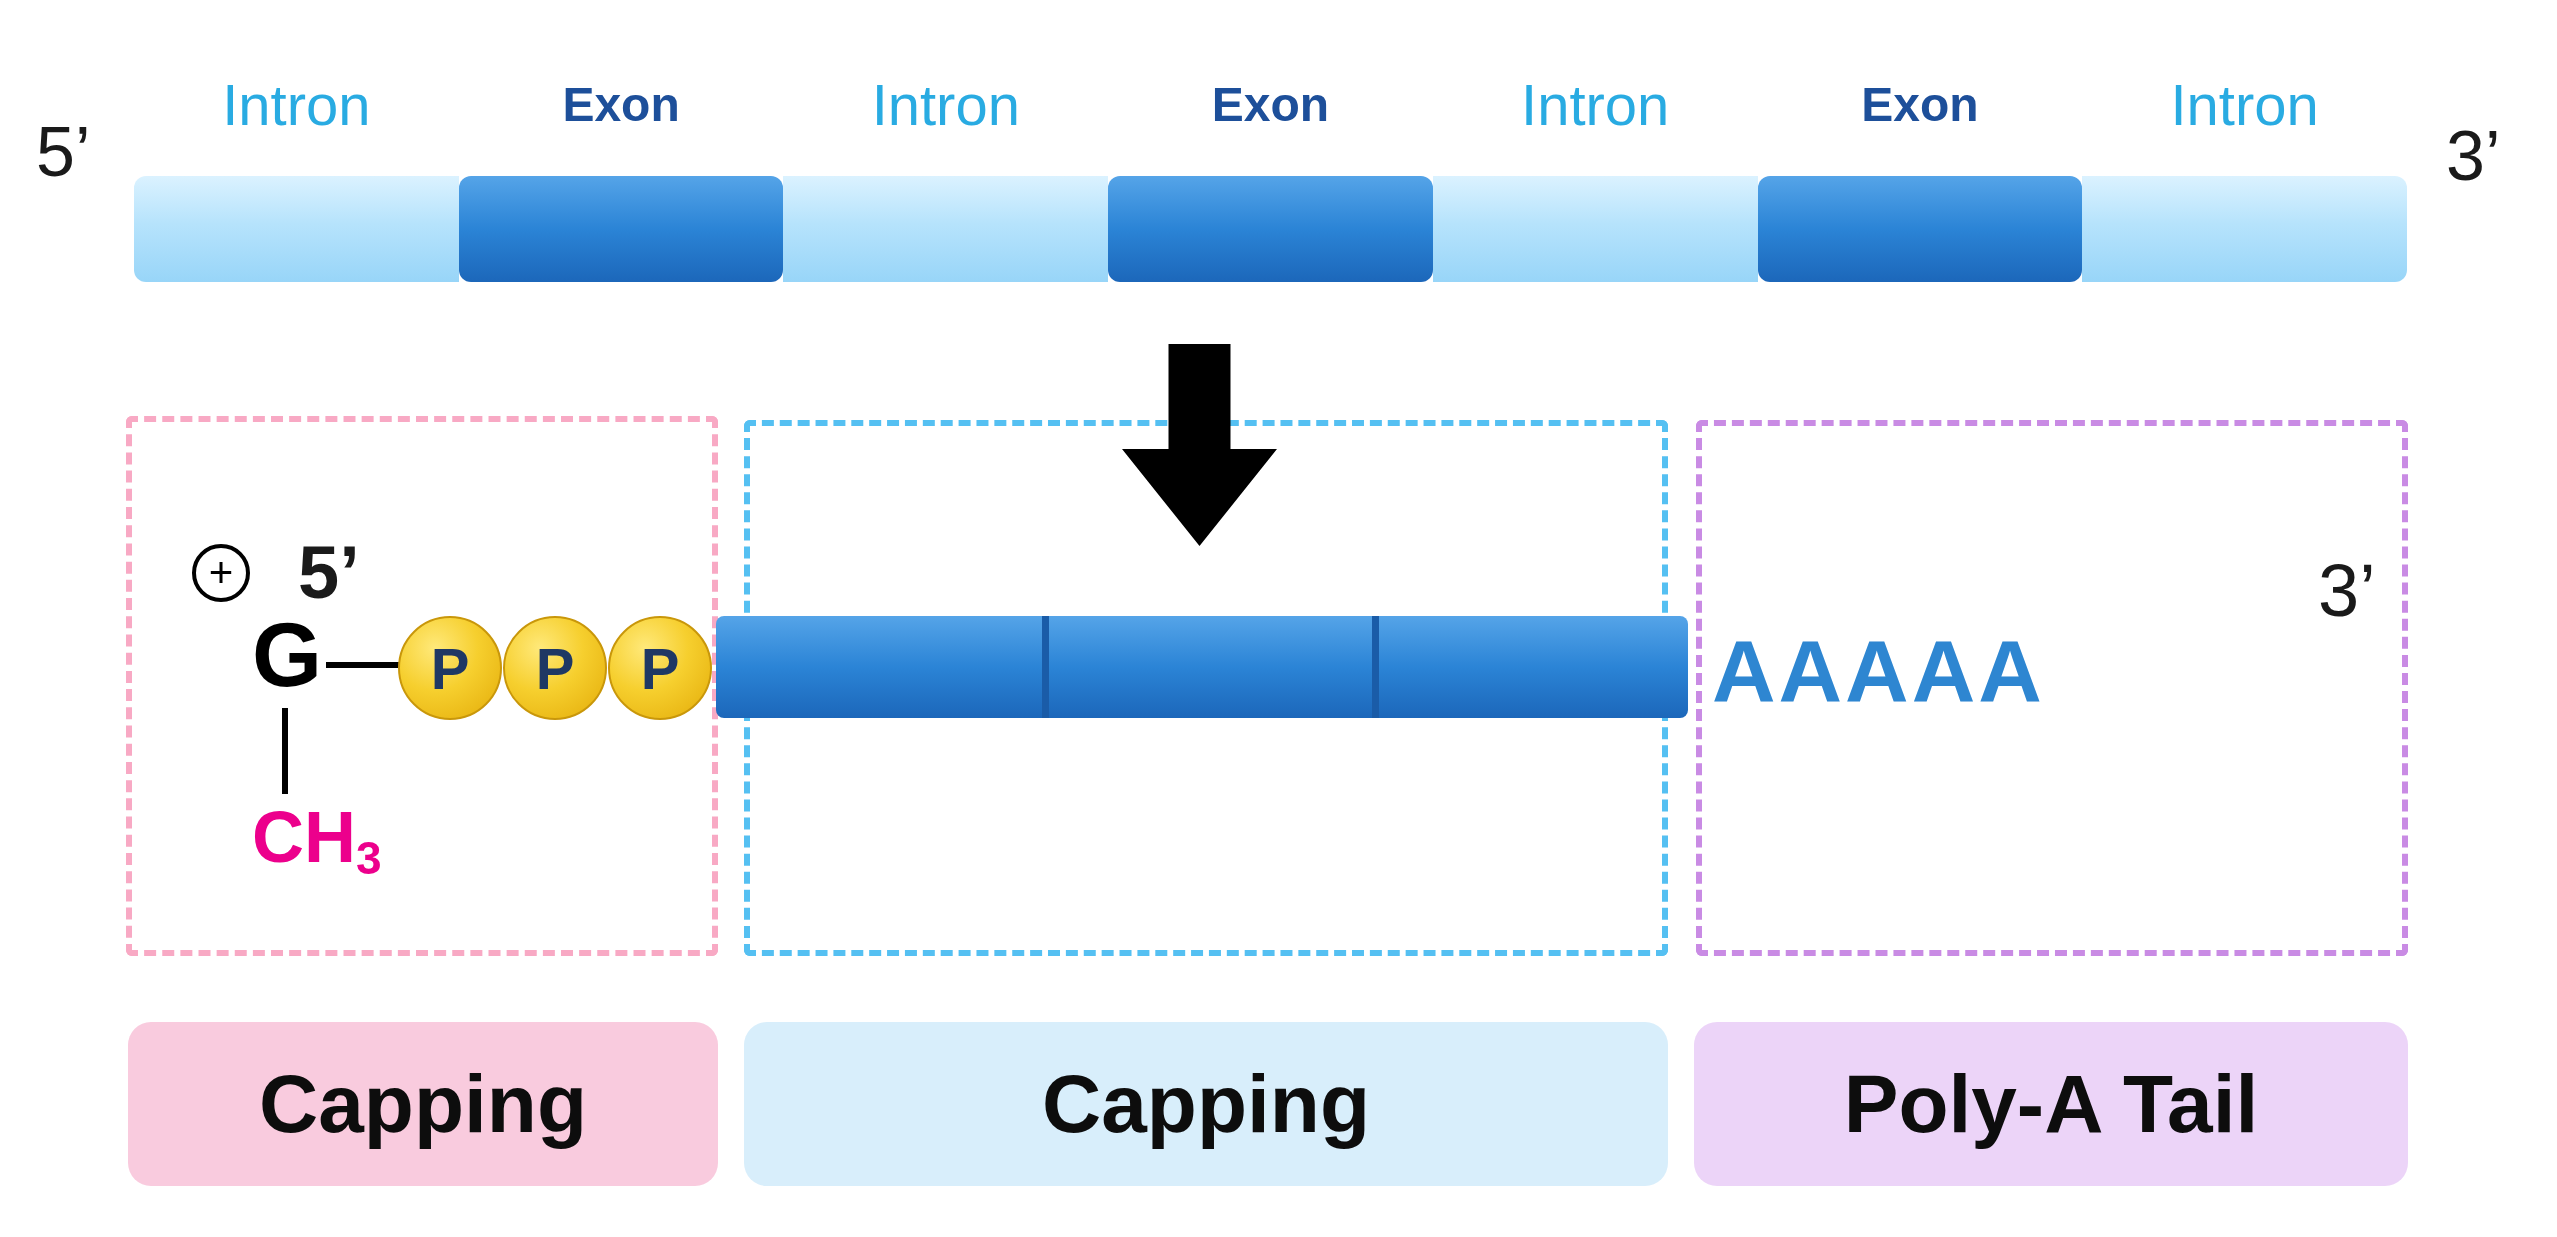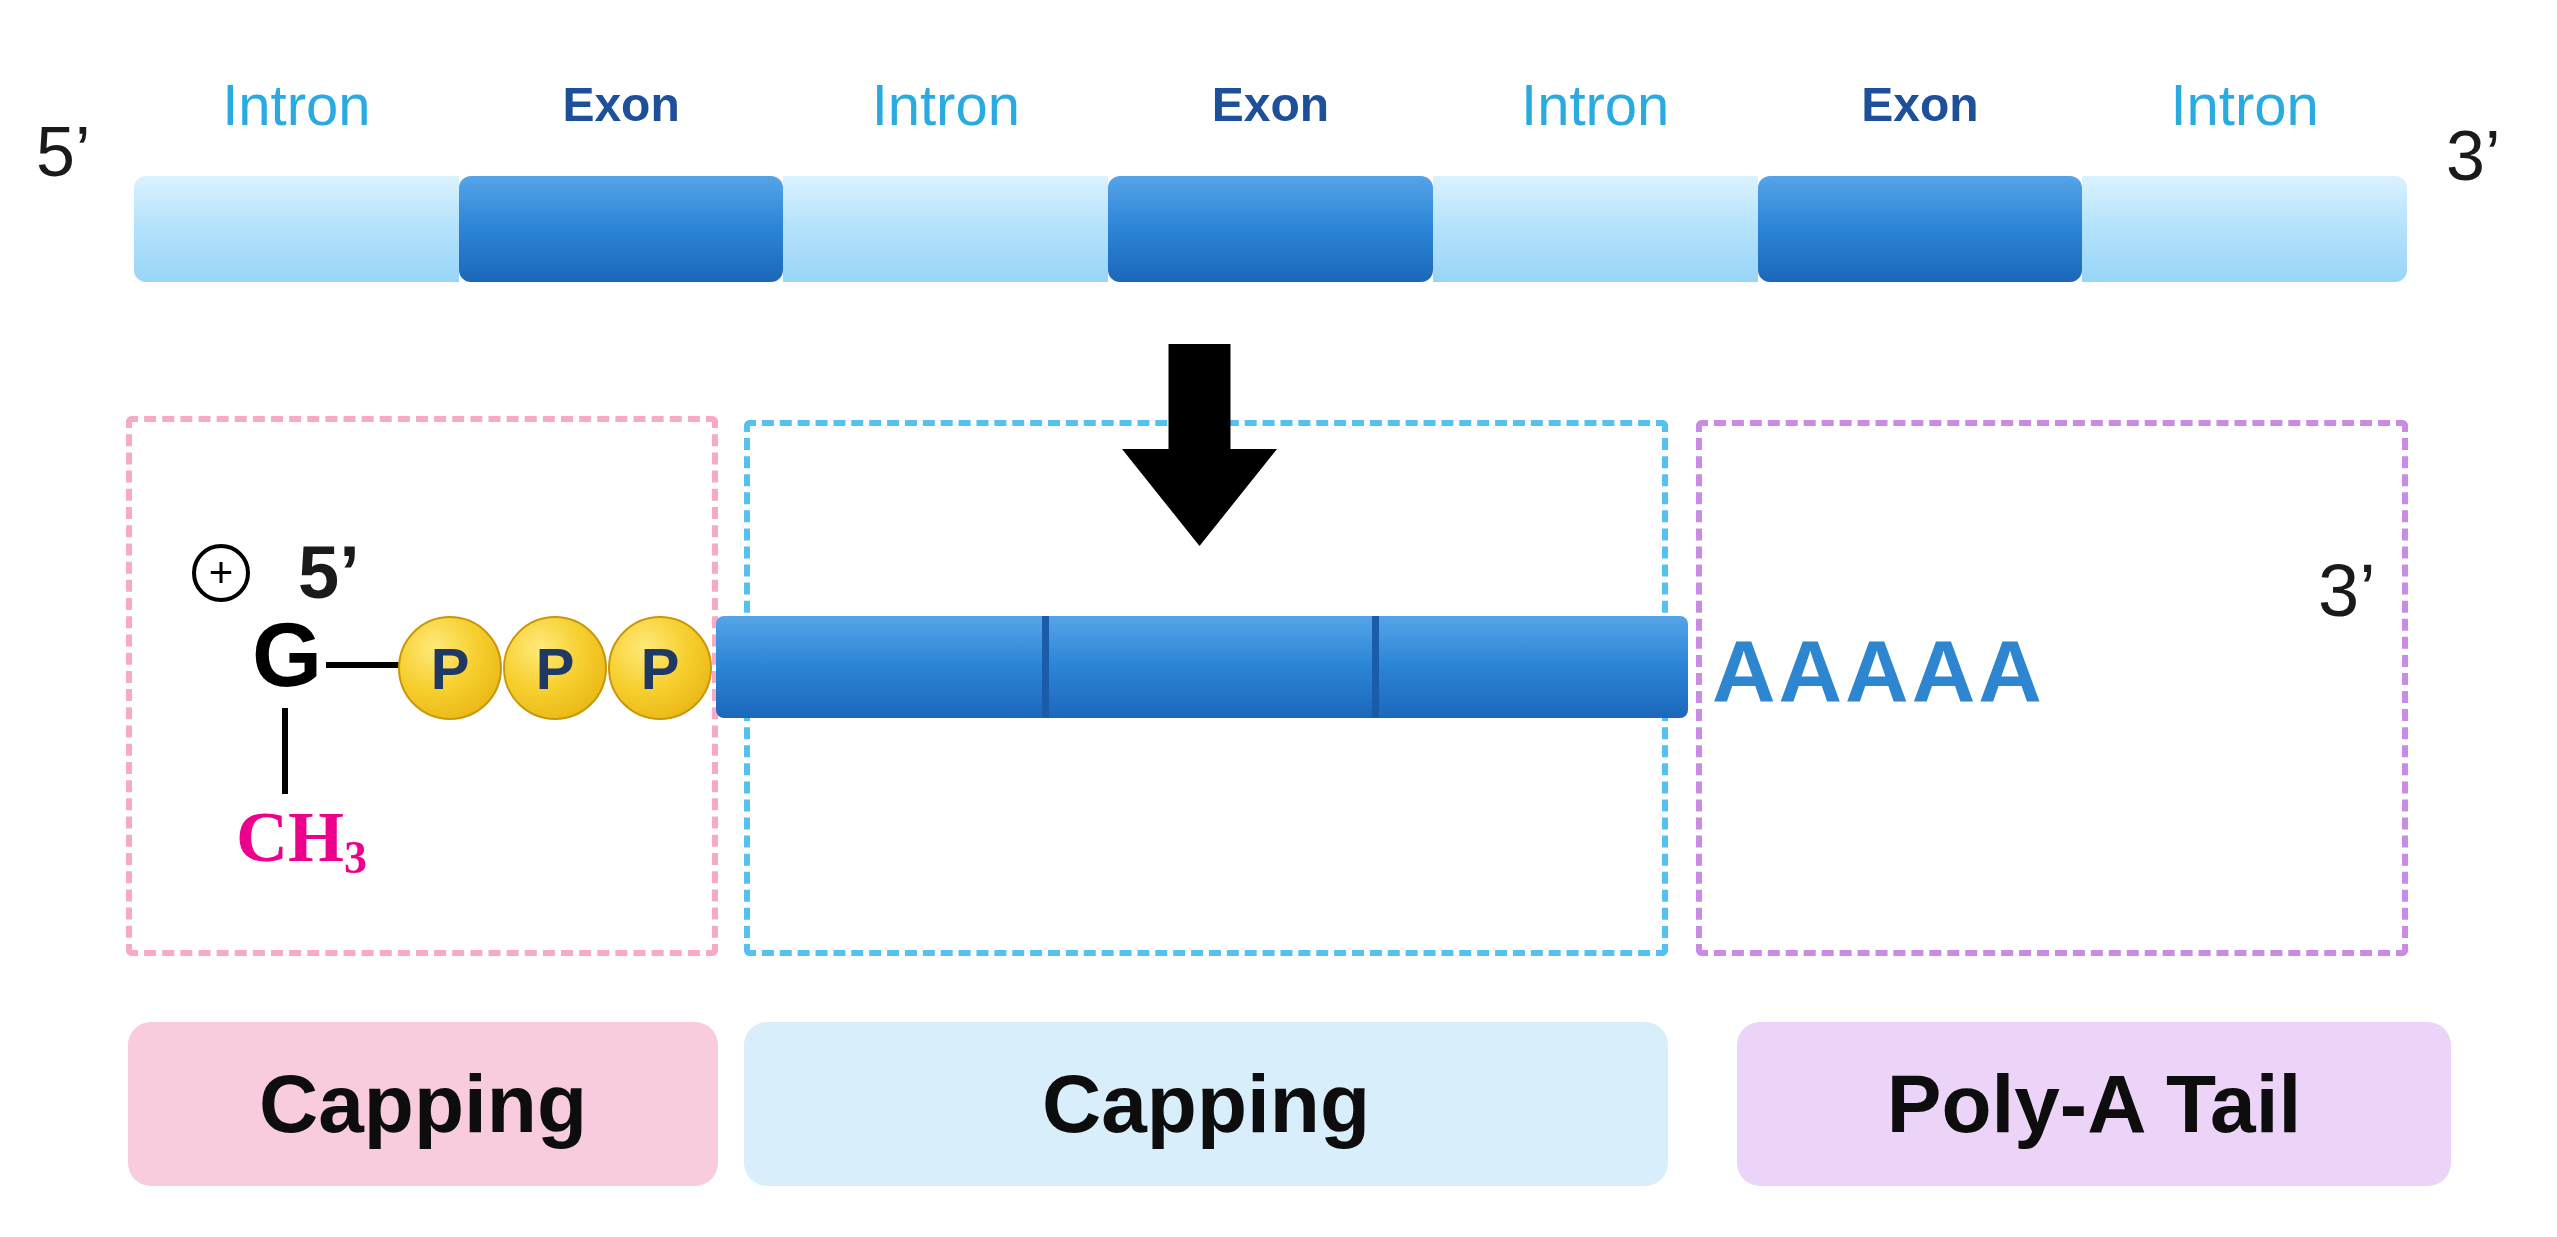--- a/index.html
+++ b/index.html
@@ -128,25 +128,24 @@
   }
   .g-stem {
     position: absolute;
     left: 282px; top: 708px;
     width: 6px; height: 86px;
     background: #000;
     z-index: 10;
   }
   .methyl {
     position: absolute;
-    left: 236px; top: 796px;
+    left: 252px; top: 796px;
     color: var(--methyl-text, #ec008c);
     z-index: 10;
     white-space: nowrap;
-    font-family: Liberation Serif, serif;
   }
   .methyl-base { font-size: 72px; font-weight: 800; }
   .methyl-sub  { font-size: 46px; font-weight: 800; position: relative; top: 12px; }
 
   .phosphate {
     position: absolute;
     top: 616px;
     width: 104px; height: 104px;
     border-radius: 50%;
     background: radial-gradient(circle at 35% 30%, #ffe97a 0%, #f6cf2e 45%, #e3ab08 100%);
@@ -204,21 +203,21 @@
 
   
   .process-box {
     position: absolute;
     top: 1022px; height: 164px;
     display: flex; align-items: center; justify-content: center;
     font-size: 82px; font-weight: 800; color: #0d0d0d; border-radius: 23px;
   }
   .process-box.capping  { left: 128px;  width: 590px; background: var(--capping-fill,  #f9cbde); }
   .process-box.splicing { left: 744px;  width: 924px; background: var(--splicing-fill, #d8eefb); }
-  .process-box.polya    { left: 1737px; width: 714px; background: var(--polya-fill,    #ecd4f8); }
+  .process-box.polya    { left: 1694px; width: 714px; background: var(--polya-fill,    #ecd4f8); }
 </style>
 </head>
 <body>
 
 <div class="canvas">
 
   <div class="seg-labels">
     <div class="seg-label intron">Intron</div>
     <div class="seg-label exon">Exon</div>
     <div class="seg-label intron">Intron</div>

